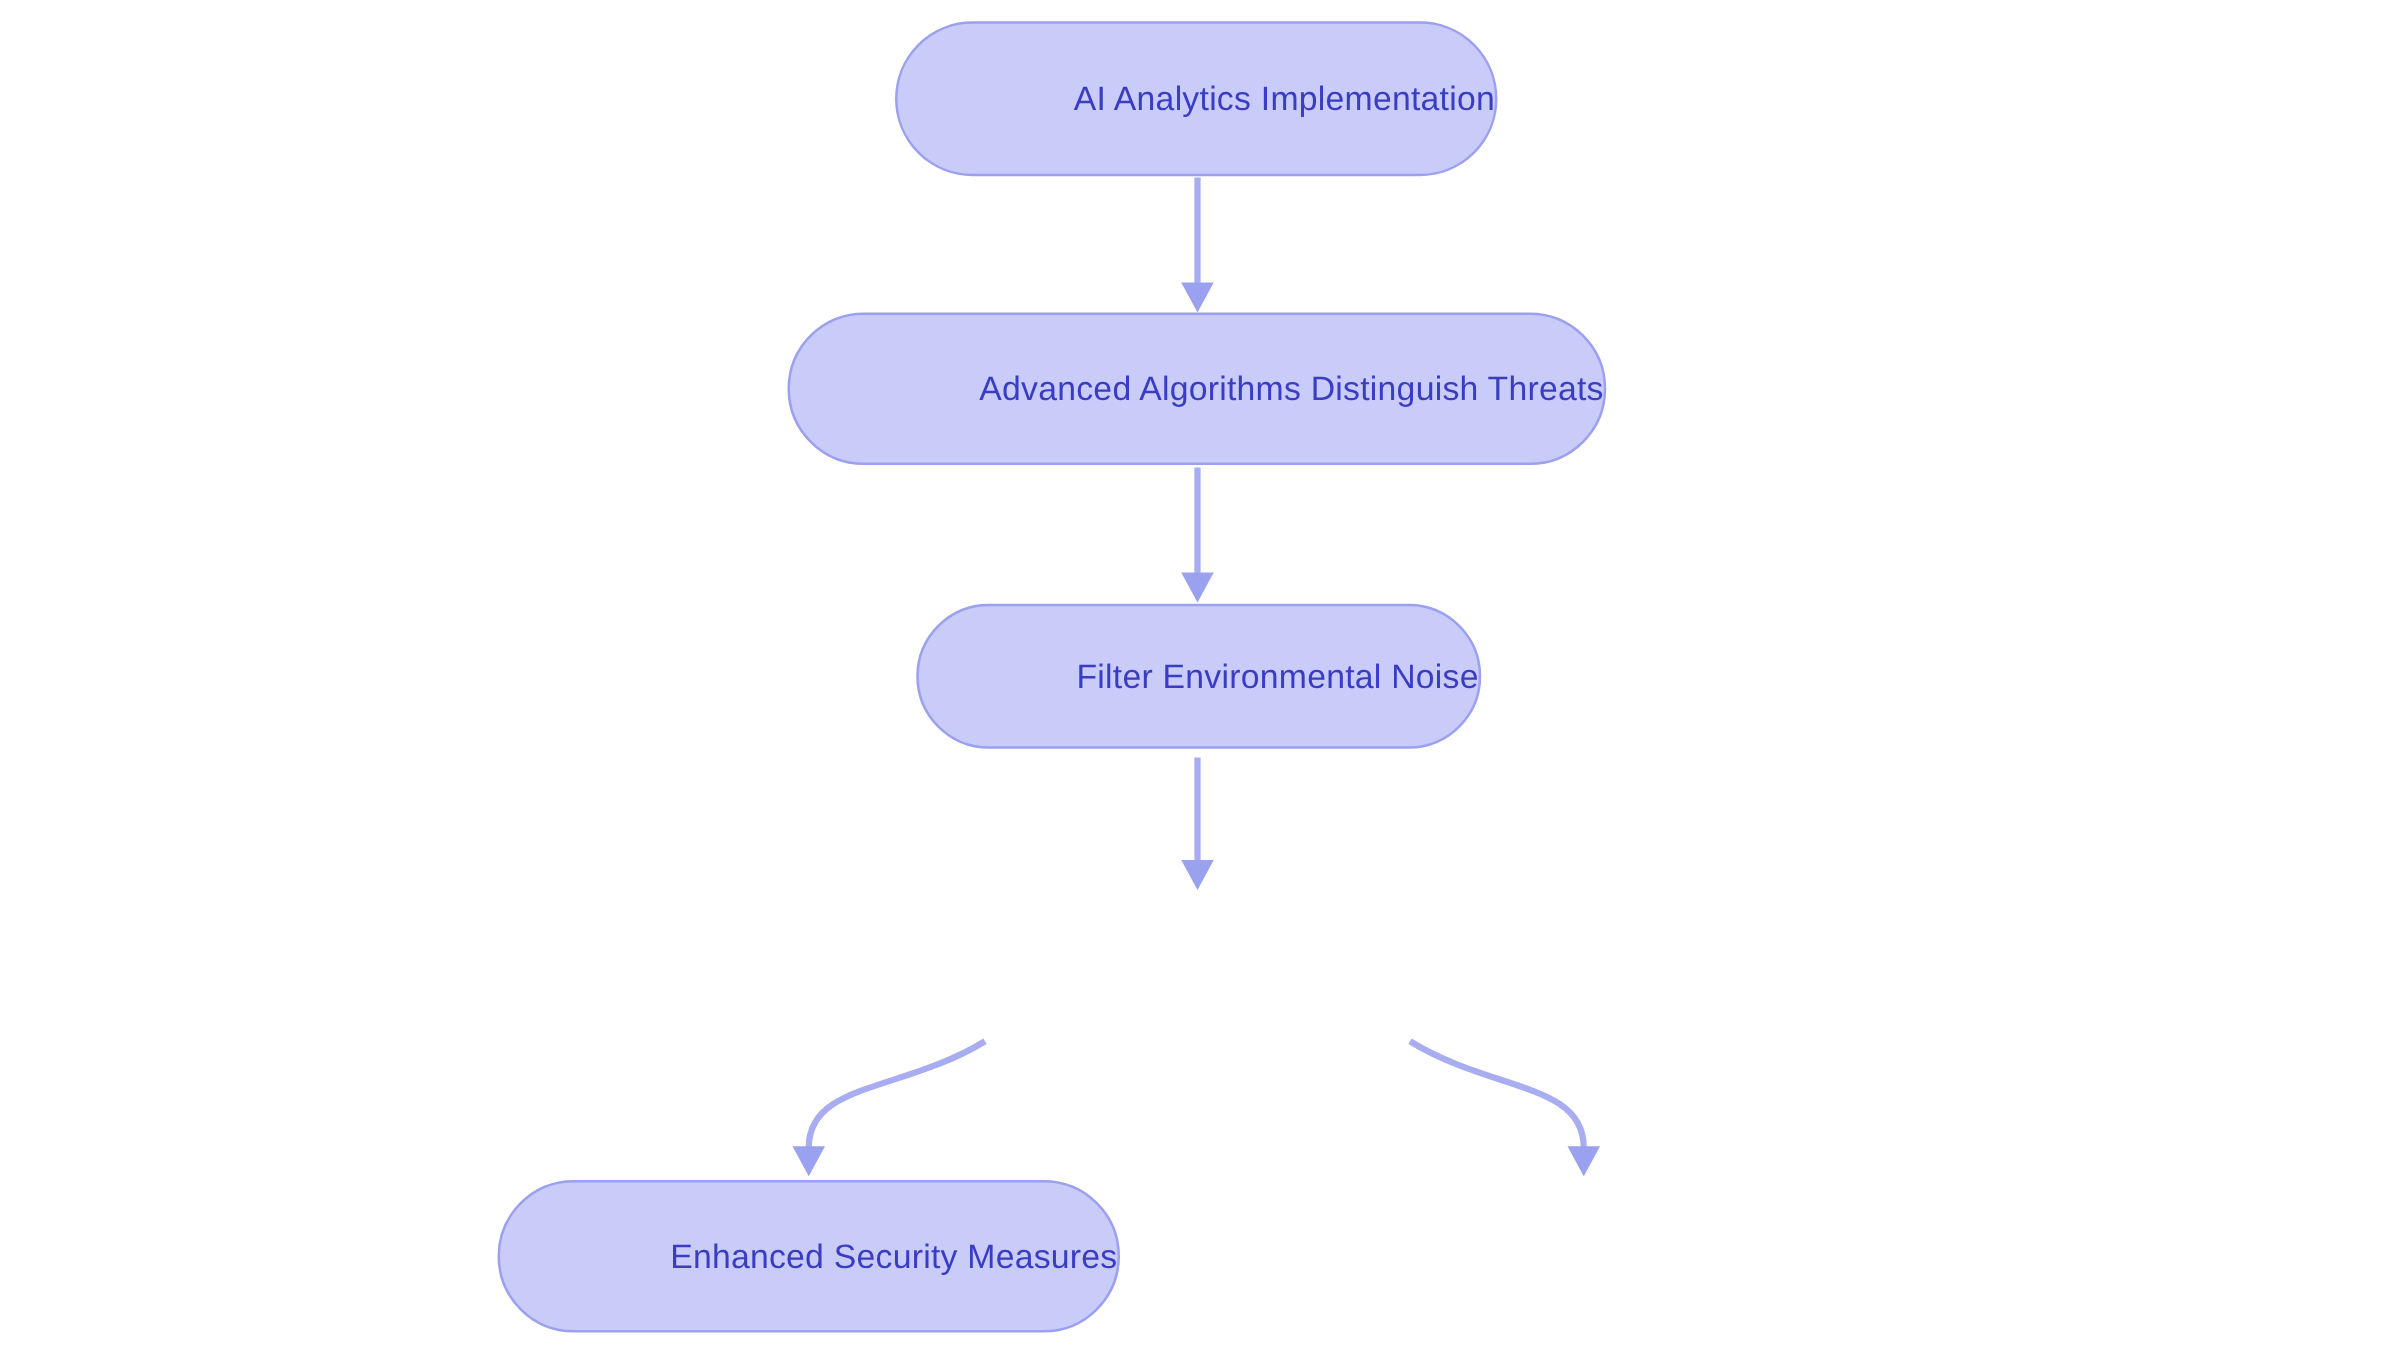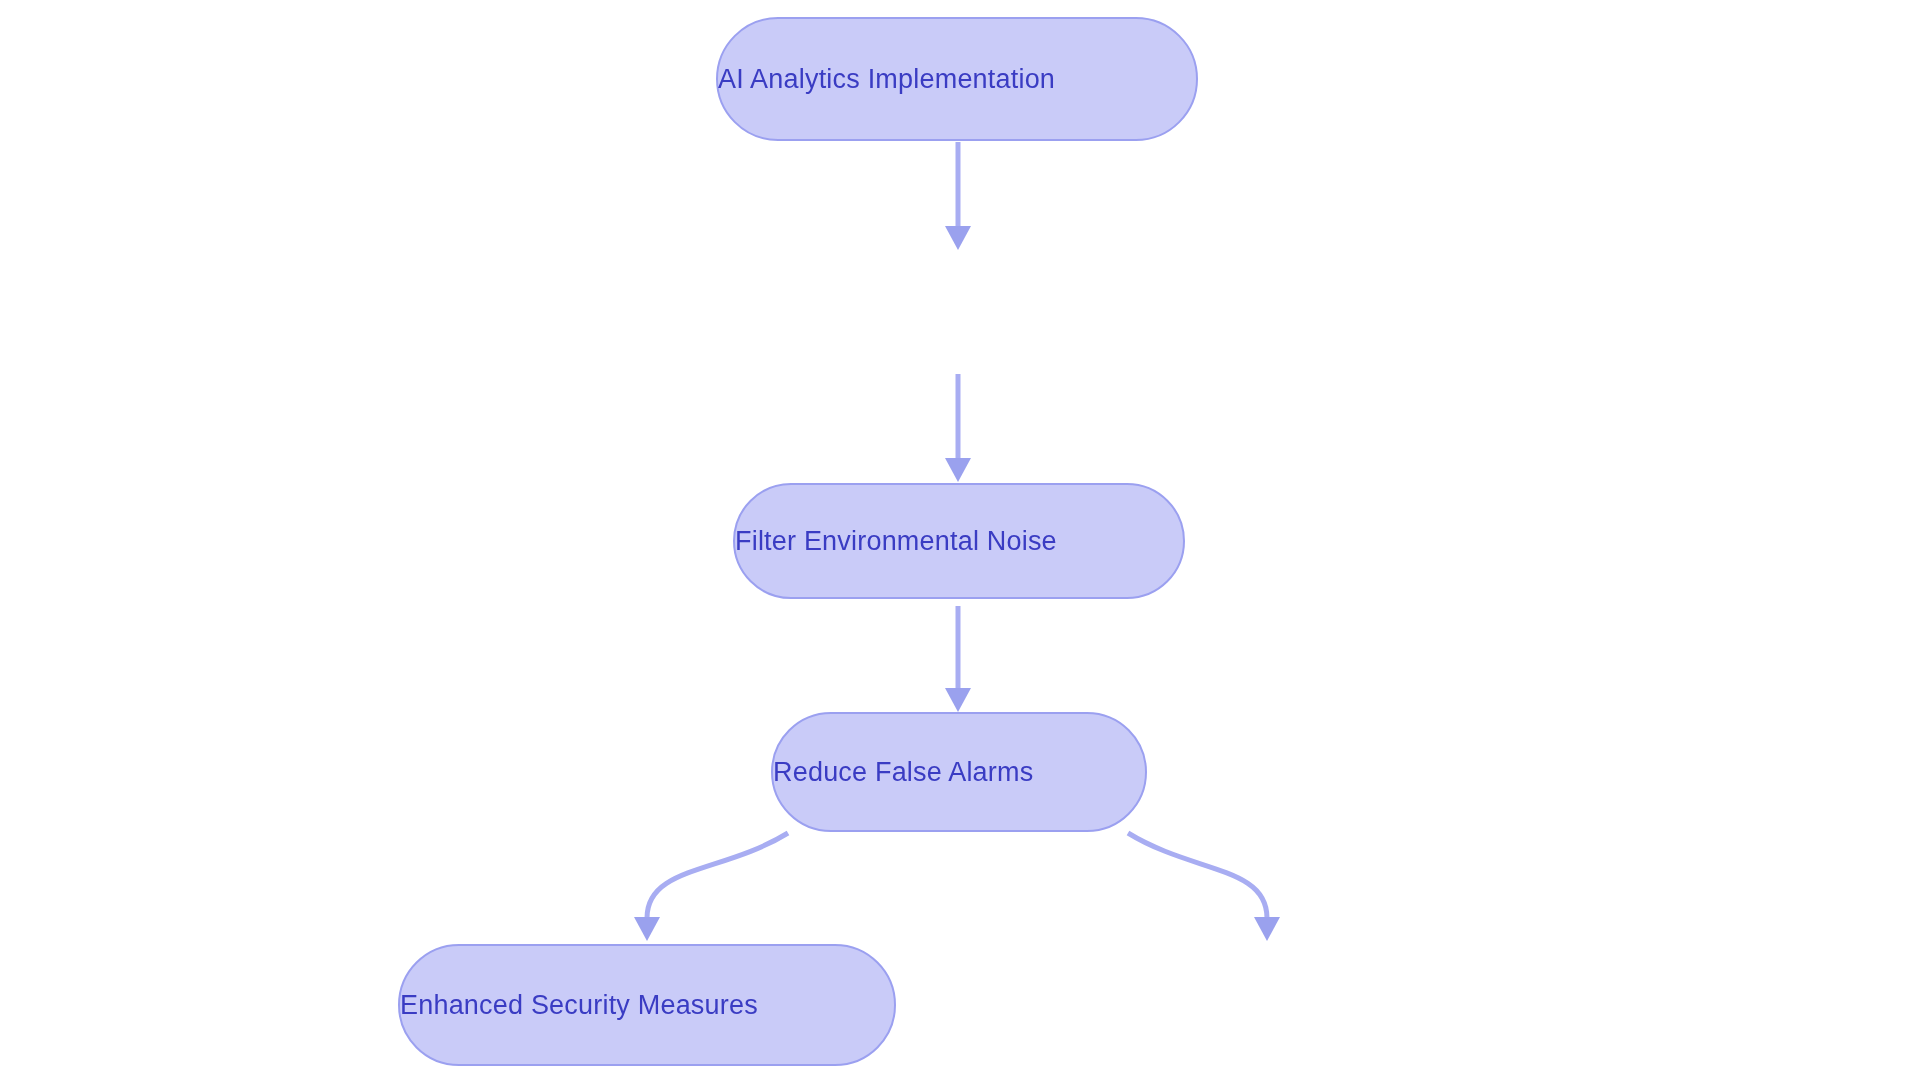--- a/index.html
+++ b/index.html
@@ -30,21 +30,21 @@
     stroke-linecap: butt;
   }
   .edge-head {
     fill: var(--arrow-head, #9aa1ee);
     stroke: none;
   }
   .node {
     position: absolute;
     display: flex;
     align-items: center;
-    justify-content: flex-start;
+    justify-content: flex-end;
     box-sizing: border-box;
     background: var(--node-fill, #c9cbf8);
     border: 2px solid var(--node-border, #9ba0f0);
     border-radius: 999px;
     color: var(--node-text, #3a3cc3);
     font-size: 27px;
     letter-spacing: 0.2px;
     text-align: center;
     white-space: nowrap;
   }
@@ -79,27 +79,27 @@
     <g>
       <path class="edge-line" d="M1128 833 C1193 873, 1267 866, 1267 918"></path>
       <polygon class="edge-head" points="1254,917 1280,917 1267,941"></polygon>
     </g>
   </svg>
 
   <div class="node" style="left:716px; top:17px; width:482px; height:124px;">
     <span>AI Analytics Implementation</span>
   </div>
 
+  <div class="node" style="left:630px; top:250px; width:655px; height:122px;">
+    <span>Advanced Algorithms Distinguish Threats</span>
+  </div>
 
   <div class="node" style="left:733px; top:483px; width:452px; height:116px;">
     <span>Filter Environmental Noise</span>
   </div>
 
-  <div class="node" style="left:771px; top:712px; width:376px; height:120px;">
-    <span>Reduce False Alarms</span>
-  </div>
 
   <div class="node" style="left:398px; top:944px; width:498px; height:122px;">
     <span>Enhanced Security Measures</span>
   </div>
 
 
 </div>
 
 </body></html>

